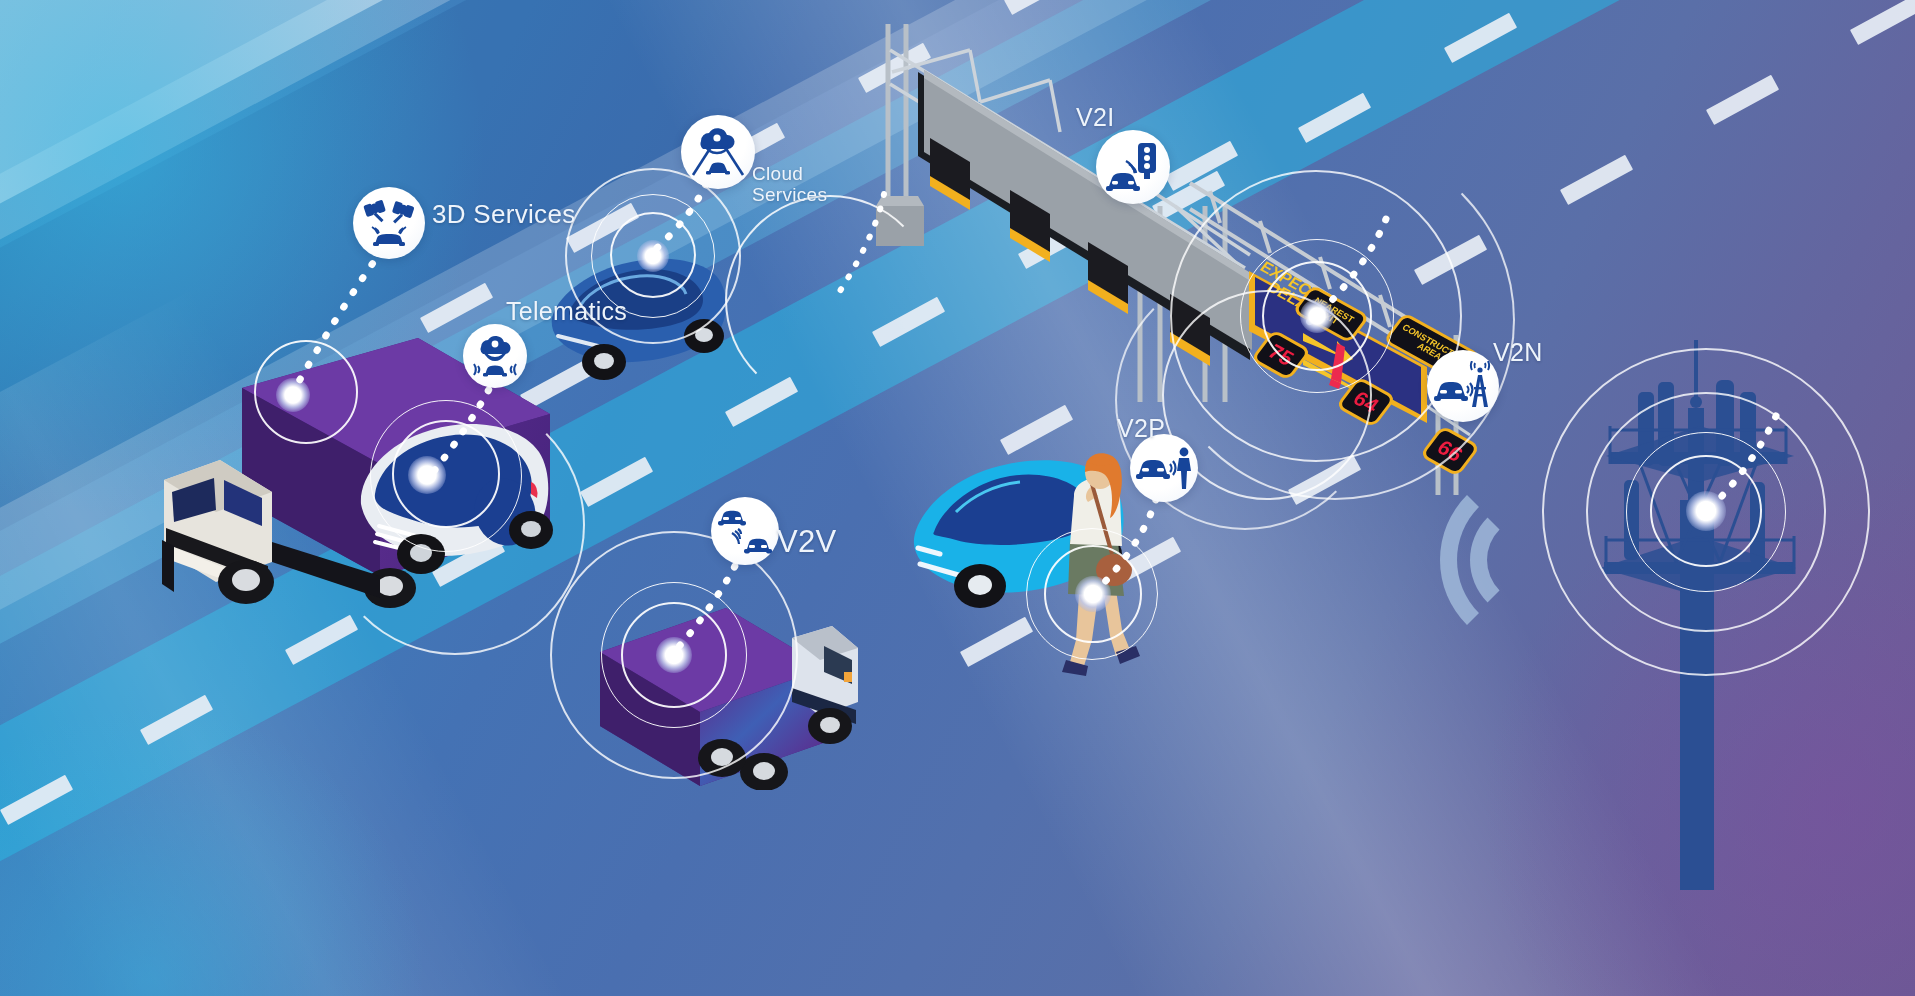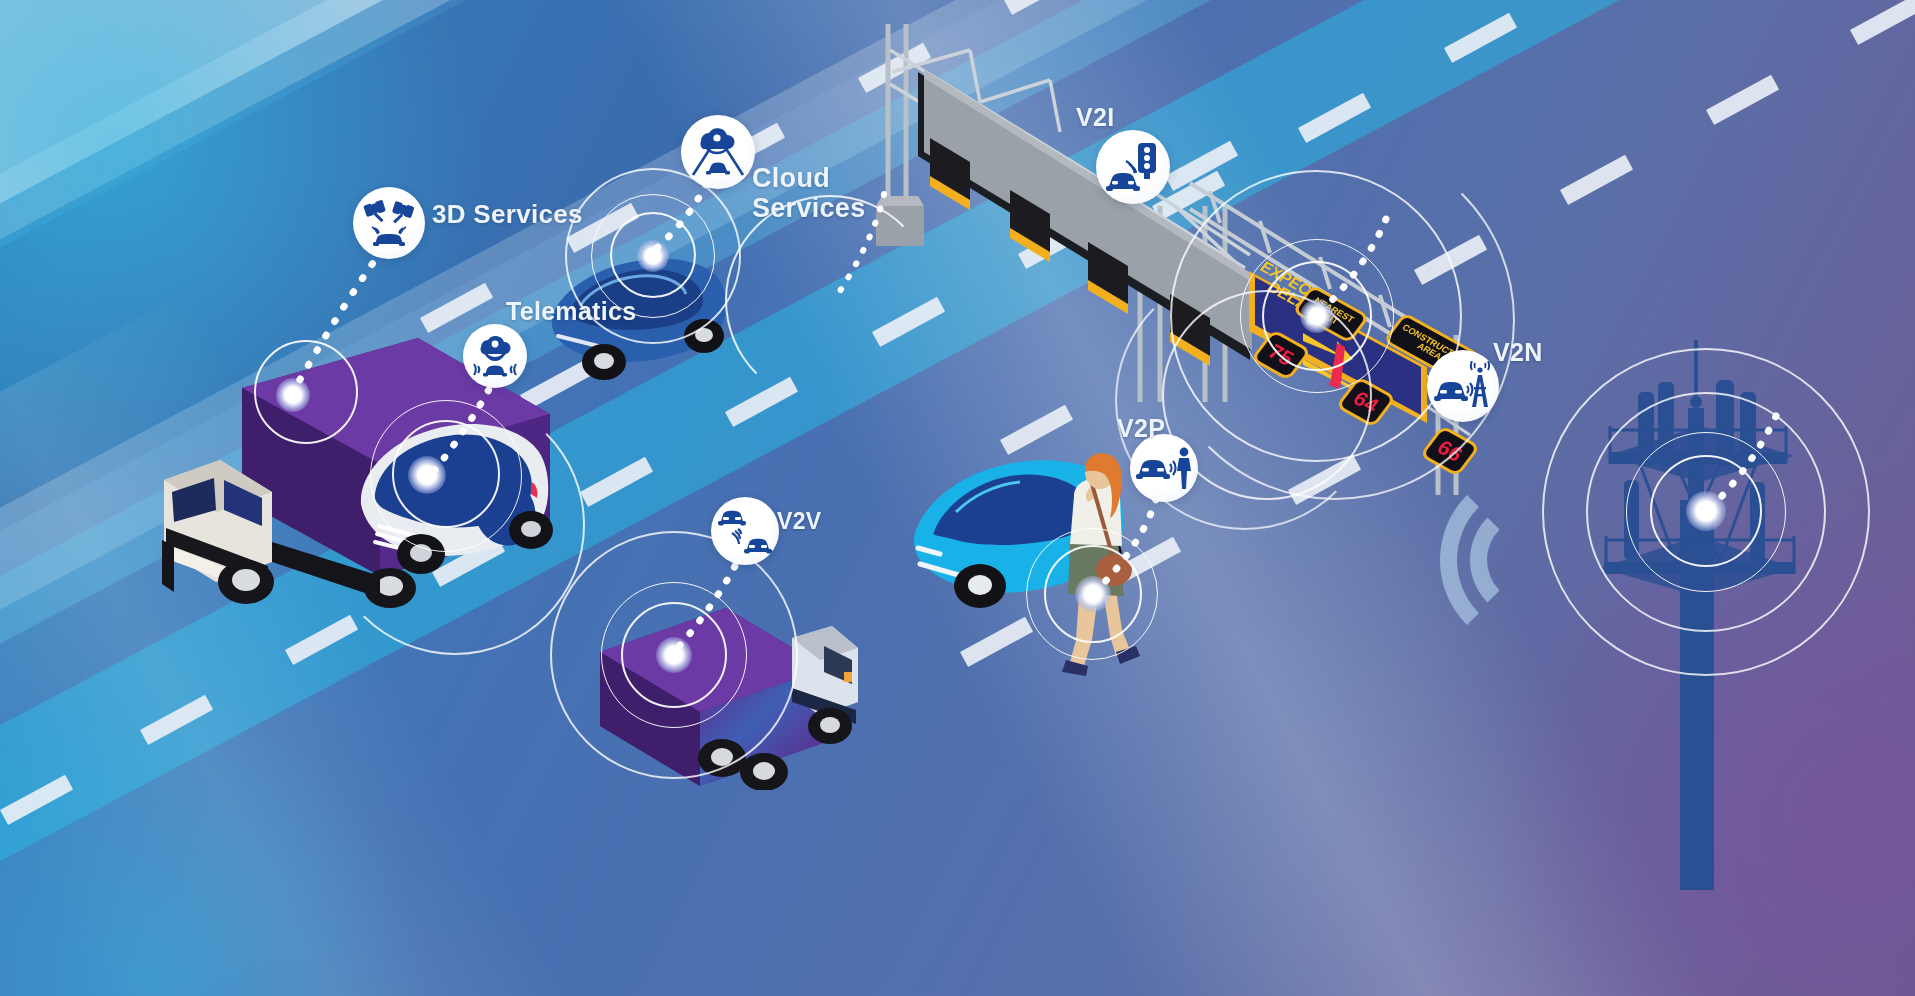--- a/index.html
+++ b/index.html
@@ -21,21 +21,21 @@
         transform:rotate(-28.5deg);height:17px;border-radius:1px;}
   
   .badge{
     position:absolute;border-radius:50%;
     background:radial-gradient(circle at 36% 30%, #ffffff 0%, #ffffff 55%, #eef3fa 100%);
     box-shadow:0 2px 10px rgba(10,30,70,.18);
     display:flex;align-items:center;justify-content:center;
   }
   .badge svg{display:block;}
   .lbl{
-    position:absolute;color:#eef4fb;font-weight:700;letter-spacing:.3px;
+    position:absolute;color:#eef4fb;font-weight:400;letter-spacing:.3px;
     text-shadow:0 1px 3px rgba(12,34,70,.30);line-height:1.12;white-space:pre-line;
   }
   
   .ring{position:absolute;border:2px solid rgba(255,255,255,.92);border-radius:50%;}
   .ring.thin{border-width:1.6px;}
   .ring.faint{border-color:rgba(255,255,255,.8);}
   .hub{
     position:absolute;border-radius:50%;
     background:radial-gradient(circle,#ffffff 0%,#ffffff 34%,rgba(190,200,235,.85) 52%,rgba(150,165,220,.22) 74%,rgba(150,165,220,0) 100%);
   }
@@ -527,21 +527,21 @@
         <path d="M16,20 a13,13 0 0 0 24,0" stroke="#16459a" stroke-width="2.4" fill="none"></path>
         <path d="M4,50 L22,22" stroke="#16459a" stroke-width="2.6" fill="none"></path>
         <path d="M54,50 L36,22" stroke="#16459a" stroke-width="2.6" fill="none"></path>
         <path d="M19,50 L46,50" stroke="#16459a" stroke-width="2" fill="none" opacity=".0"></path>
         <path d="M19,48 L22,41 C23,38.5 25,37.6 29,37.6 C33,37.6 35,38.5 36,41 L39,48 Z"></path>
         <rect x="17" y="46" width="5" height="3.6" rx="1.4"></rect>
         <rect x="36" y="46" width="5" height="3.6" rx="1.4"></rect>
       </g>
     </svg>
   </div>
-  <div class="lbl" style="left:752px;top:163px;font-size:27px;">Cloud
+  <div class="lbl" style="left:752px;top:163px;font-size:19px;">Cloud
 Services</div>
 
   <div class="badge" style="left:1096px;top:130px;width:74px;height:74px;">
     <svg width="58" height="56" viewBox="0 0 58 56">
       <g fill="#16459a">
         <rect x="34" y="4" width="18" height="30" rx="4"></rect>
         <circle cx="43" cy="11" r="3" fill="#fff"></circle>
         <circle cx="43" cy="19" r="3" fill="#fff"></circle>
         <circle cx="43" cy="27" r="3" fill="#fff"></circle>
         <rect x="40" y="34" width="6" height="6"></rect>
@@ -570,21 +570,21 @@
         <rect x="26" y="43" width="6" height="4.4" rx="1.8"></rect>
         <rect x="48" y="43" width="6" height="4.4" rx="1.8"></rect>
         <rect x="31" y="39" width="6" height="3" rx="1.2" fill="#fff"></rect>
         <rect x="43" y="39" width="6" height="3" rx="1.2" fill="#fff"></rect>
         <path d="M20,23 a6,6 0 0 1 3,5" stroke="#16459a" stroke-width="2.2" fill="none"></path>
         <path d="M17,25 a10,10 0 0 1 5,8" stroke="#16459a" stroke-width="2.2" fill="none"></path>
         <path d="M14,27 a14,14 0 0 1 7,11" stroke="#16459a" stroke-width="2.2" fill="none"></path>
       </g>
     </svg>
   </div>
-  <div class="lbl" style="left:777px;top:509px;font-size:23px;">V2V</div>
+  <div class="lbl" style="left:777px;top:525px;font-size:31px;">V2V</div>
 
   <div class="badge" style="left:1130px;top:434px;width:68px;height:68px;">
     <svg width="56" height="46" viewBox="0 0 56 46">
       <g fill="#16459a">
         <path d="M2,32 L6,20 C7.5,16 11,15 17,15 C23,15 26.5,16 28,20 L32,32 Z"></path>
         <rect x="0" y="29" width="7" height="5" rx="2"></rect>
         <rect x="27" y="29" width="7" height="5" rx="2"></rect>
         <rect x="6" y="23" width="7" height="3.6" rx="1.5" fill="#fff"></rect>
         <rect x="21" y="23" width="7" height="3.6" rx="1.5" fill="#fff"></rect>
         <path d="M34,19 a6,6 0 0 1 0,8" stroke="#16459a" stroke-width="2.2" fill="none"></path>

